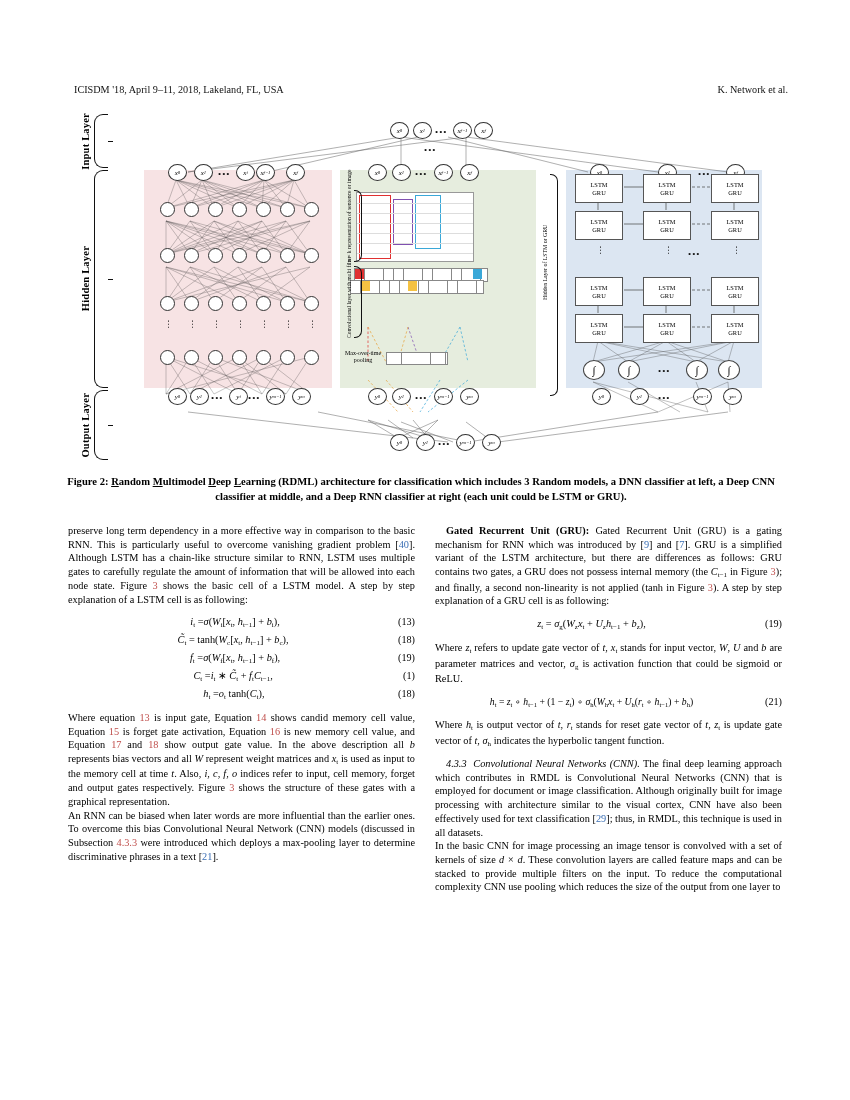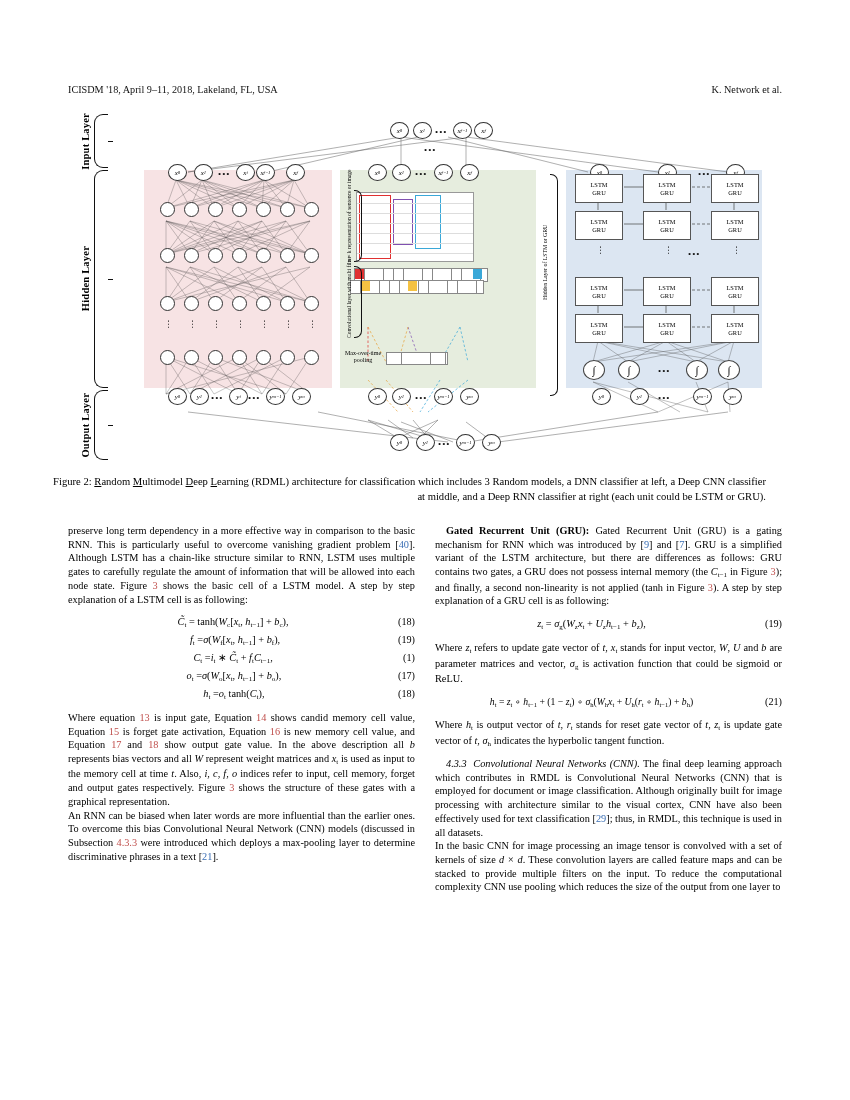--- a/index.html
+++ b/index.html
@@ -5,21 +5,21 @@
   html,body{margin:0;padding:0;}
   body{
     width:850px;height:1100px;background:#ffffff;
     font-family:"Liberation Serif", serif;
     color:#000;overflow:hidden;position:relative;
   }
   .page{position:absolute;inset:0;}
 
   
   .runhead{
-    position:absolute;left:68px;top:84px;width:714px;
+    position:absolute;left:74px;top:84px;width:714px;
     display:flex;justify-content:space-between;align-items:flex-end;
     font-size:10.2px;color:#111;
   }
 
   
   .figure{position:absolute;left:68px;top:112px;width:714px;height:352px;}
 
   .layerlabels{position:absolute;left:12px;top:0;width:52px;height:352px;}
   .llab{position:absolute;display:flex;align-items:center;}
   .llab .txt{
@@ -68,22 +68,22 @@
   .hlabel{position:absolute;font-size:6px;text-align:center;line-height:1.2;}
   .minibrace{
     position:absolute;border:1.1px solid #111;border-left:none;
     border-radius:0 7px 7px 0;width:7px;
   }
 
   svg.wires{position:absolute;left:0;top:0;width:714px;height:352px;overflow:visible;}
 
   
   .caption{
-    position:absolute;left:52px;top:474px;width:714px;
-    font-size:10.6px;font-weight:normal;line-height:1.42;text-align:right;
+    position:absolute;left:64px;top:474px;width:714px;
+    font-size:10.6px;font-weight:bold;line-height:1.42;text-align:center;
   }
   .caption u{text-decoration:underline;}
 
   
   .col{position:absolute;top:524px;width:347px;font-size:10.3px;line-height:1.335;text-align:justify;}
   .col.left{left:68px;}
   .col.right{left:435px;}
   .col p{margin:0 0 0 0;text-indent:0;}
   .col p.ind{text-indent:11px;}
   .ref{color:#3b6fb5;}
@@ -642,34 +642,34 @@
   <div class="caption">
     <span>Figure 2:</span>
     <u>R</u><span>andom </span><u>M</u><span>ultimodel </span><u>D</u><span>eep </span><u>L</u><span>earning</span><span> (RDML) architecture for classification which includes 3 Random models, a DNN classifier at left, a Deep CNN classifier at middle, and a Deep RNN classifier at right (each unit could be LSTM or GRU).</span>
   </div>
 
   <div class="col left">
     <p><span>preserve long term dependency in a more effective way in comparison to the basic RNN. This is particularly useful to overcome vanishing gradient problem [</span><span class="ref">40</span><span>]. Although LSTM has a chain-like structure similar to RNN, LSTM uses multiple gates to carefully regulate the amount of information that will be allowed into each node state. Figure </span><span class="xref">3</span><span> shows the basic cell of a LSTM model. A step by step explanation of a LSTM cell is as following:</span></p>
 
     <div class="eqblock">
       <div class="eqrow">
+        <div class="eqbody"><span class="lhs"><i class="m">i</i><sub>t</sub></span> =<i class="m">σ</i>(<i class="m">W</i><sub>i</sub>[<i class="m">x</i><sub>t</sub>, <i class="m">h</i><sub>t−1</sub>] + <i class="m">b</i><sub>i</sub>),</div>
+        <div class="eqnum">(13)</div>
+      </div>
+      <div class="eqrow">
         <div class="eqbody"><span class="lhs"><i class="m">C̃</i><sub>t</sub></span> = tanh(<i class="m">W</i><sub>c</sub>[<i class="m">x</i><sub>t</sub>, <i class="m">h</i><sub>t−1</sub>] + <i class="m">b</i><sub>c</sub>),</div>
         <div class="eqnum">(18)</div>
       </div>
       <div class="eqrow">
         <div class="eqbody"><span class="lhs"><i class="m">f</i><sub>t</sub></span> =<i class="m">σ</i>(<i class="m">W</i><sub>f</sub>[<i class="m">x</i><sub>t</sub>, <i class="m">h</i><sub>t−1</sub>] + <i class="m">b</i><sub>f</sub>),</div>
         <div class="eqnum">(19)</div>
       </div>
       <div class="eqrow">
         <div class="eqbody"><span class="lhs"><i class="m">C</i><sub>t</sub></span> =<i class="m">i</i><sub>t</sub> ∗ <i class="m">C̃</i><sub>t</sub> + <i class="m">f</i><sub>t</sub><i class="m">C</i><sub>t−1</sub>,</div>
         <div class="eqnum">(1)</div>
-      </div>
-      <div class="eqrow">
-        <div class="eqbody"><span class="lhs"><i class="m">o</i><sub>t</sub></span> =<i class="m">σ</i>(<i class="m">W</i><sub>o</sub>[<i class="m">x</i><sub>t</sub>, <i class="m">h</i><sub>t−1</sub>] + <i class="m">b</i><sub>o</sub>),</div>
-        <div class="eqnum">(17)</div>
       </div>
       <div class="eqrow">
         <div class="eqbody"><span class="lhs"><i class="m">h</i><sub>t</sub></span> =<i class="m">o</i><sub>t</sub> tanh(<i class="m">C</i><sub>t</sub>),</div>
         <div class="eqnum">(18)</div>
       </div>
     </div>
 
     <p><span>Where equation </span><span class="xref">13</span><span> is input gate, Equation </span><span class="xref">14</span><span> shows candid memory cell value, Equation </span><span class="xref">15</span><span> is forget gate activation, Equation </span><span class="xref">16</span><span> is new memory cell value, and Equation </span><span class="xref">17</span><span> and </span><span class="xref">18</span><span> show output gate value. In the above description all </span><i class="it">b</i><span> represents bias vectors and all </span><i class="it">W</i><span> represent weight matrices and </span><i class="it">x</i><sub>t</sub><span> is used as input to the memory cell at time </span><i class="it">t</i><span>. Also, </span><i class="it">i, c, f, o</i><span> indices refer to input, cell memory, forget and output gates respectively. Figure </span><span class="xref">3</span><span> shows the structure of these gates with a graphical representation.</span></p>
 
     <p><span>An RNN can be biased when later words are more influential than the earlier ones. To overcome this bias Convolutional Neural Network (CNN) models (discussed in Subsection </span><span class="xref">4.3.3</span><span> were introduced which deploys a max-pooling layer to determine discriminative phrases in a text [</span><span class="ref">21</span><span>].</span></p>

